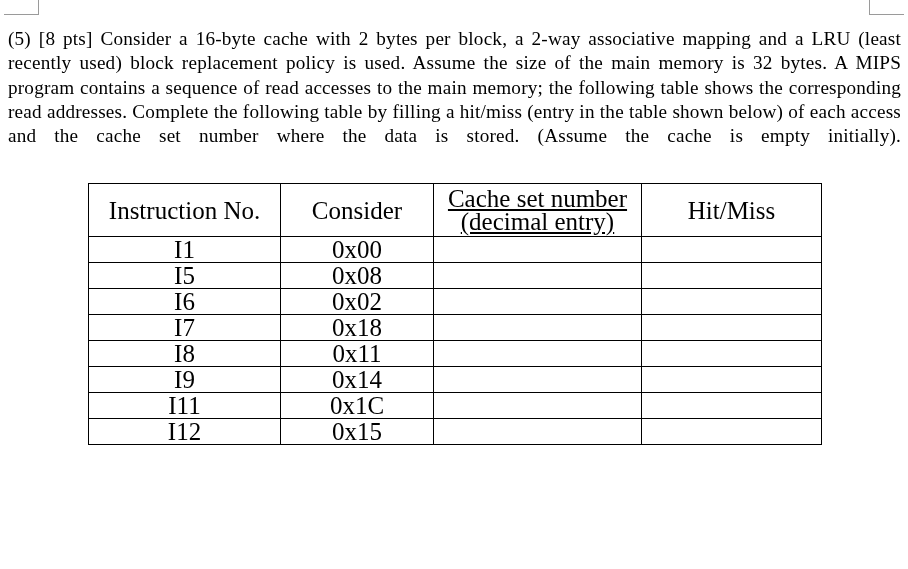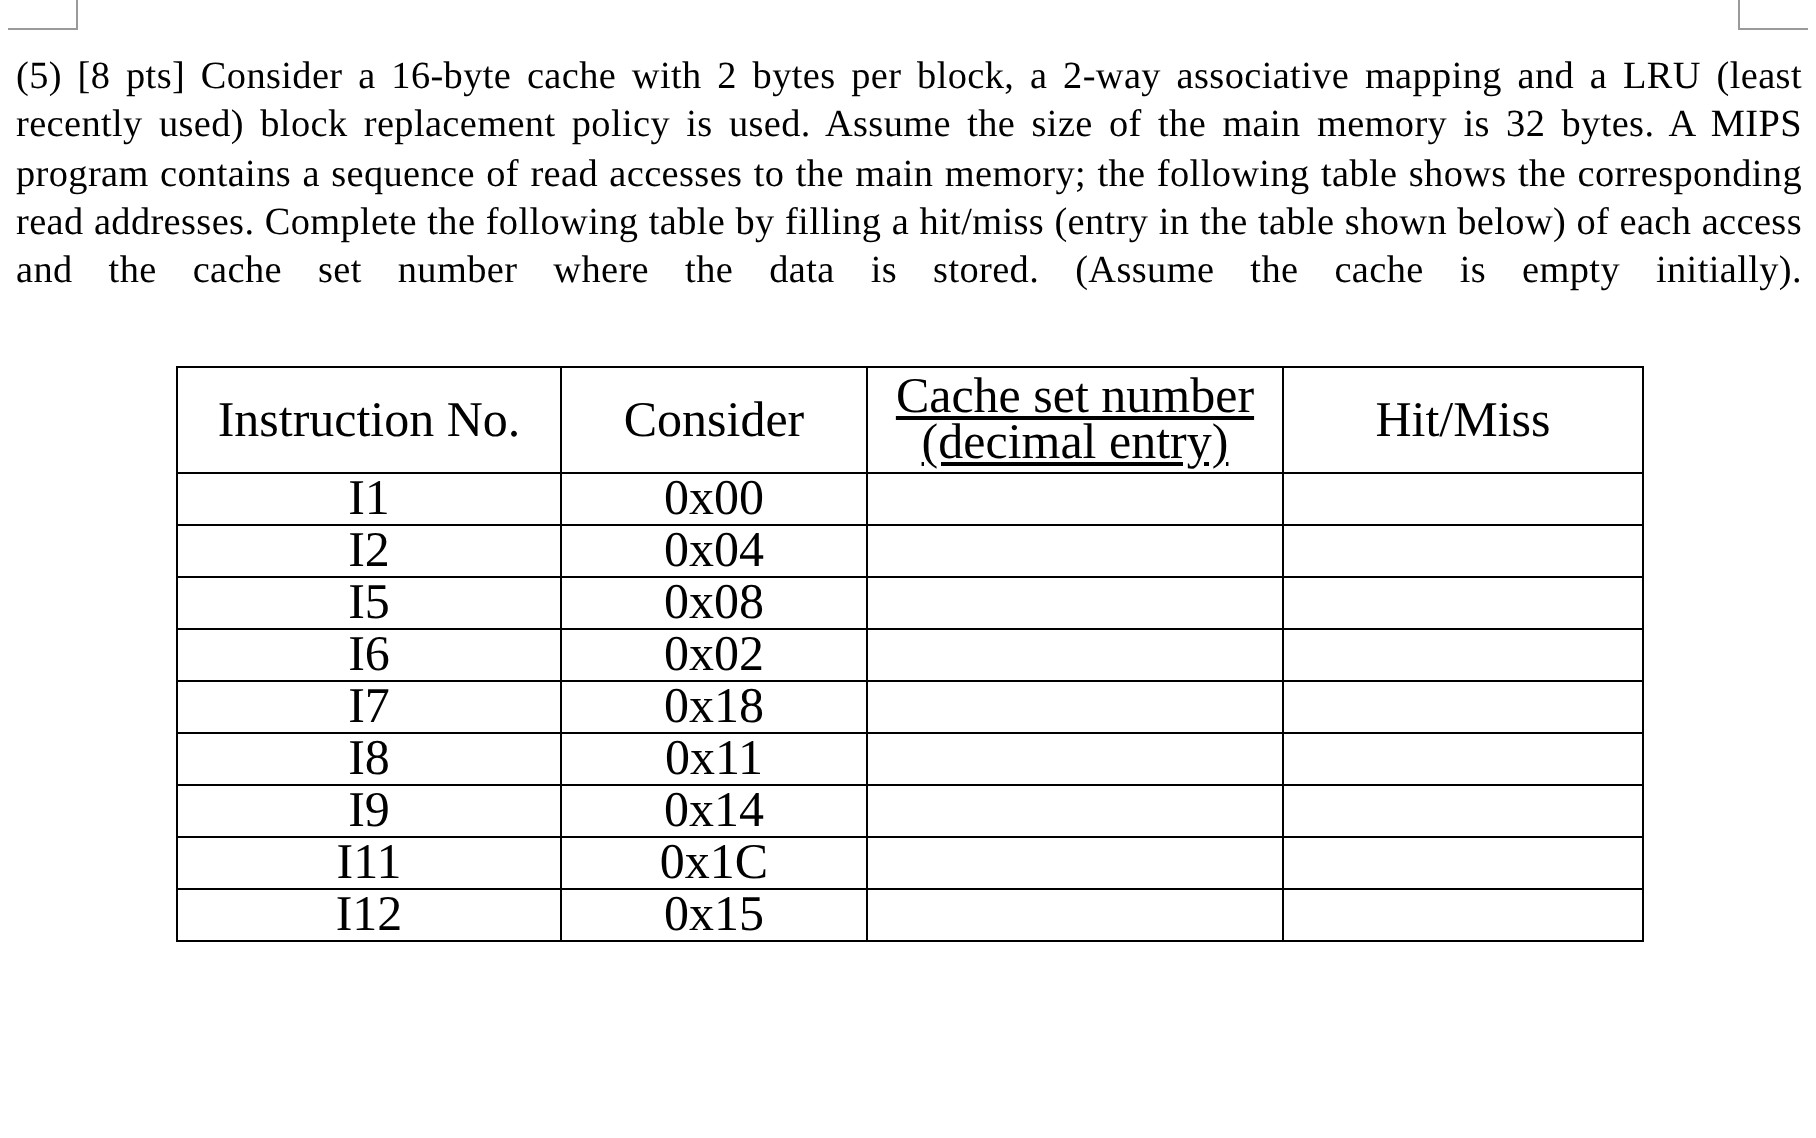--- a/index.html
+++ b/index.html
@@ -114,26 +114,20 @@
       </tr>
     </thead>
     <tbody id="table-body">
         <tr>
           <td>I1</td>
           <td>0x00</td>
           <td></td>
           <td></td>
         </tr>
         <tr>
-          <td>I2</td>
-          <td>0x04</td>
-          <td></td>
-          <td></td>
-        </tr>
-        <tr>
           <td>I5</td>
           <td>0x08</td>
           <td></td>
           <td></td>
         </tr>
         <tr>
           <td>I6</td>
           <td>0x02</td>
           <td></td>
           <td></td>

